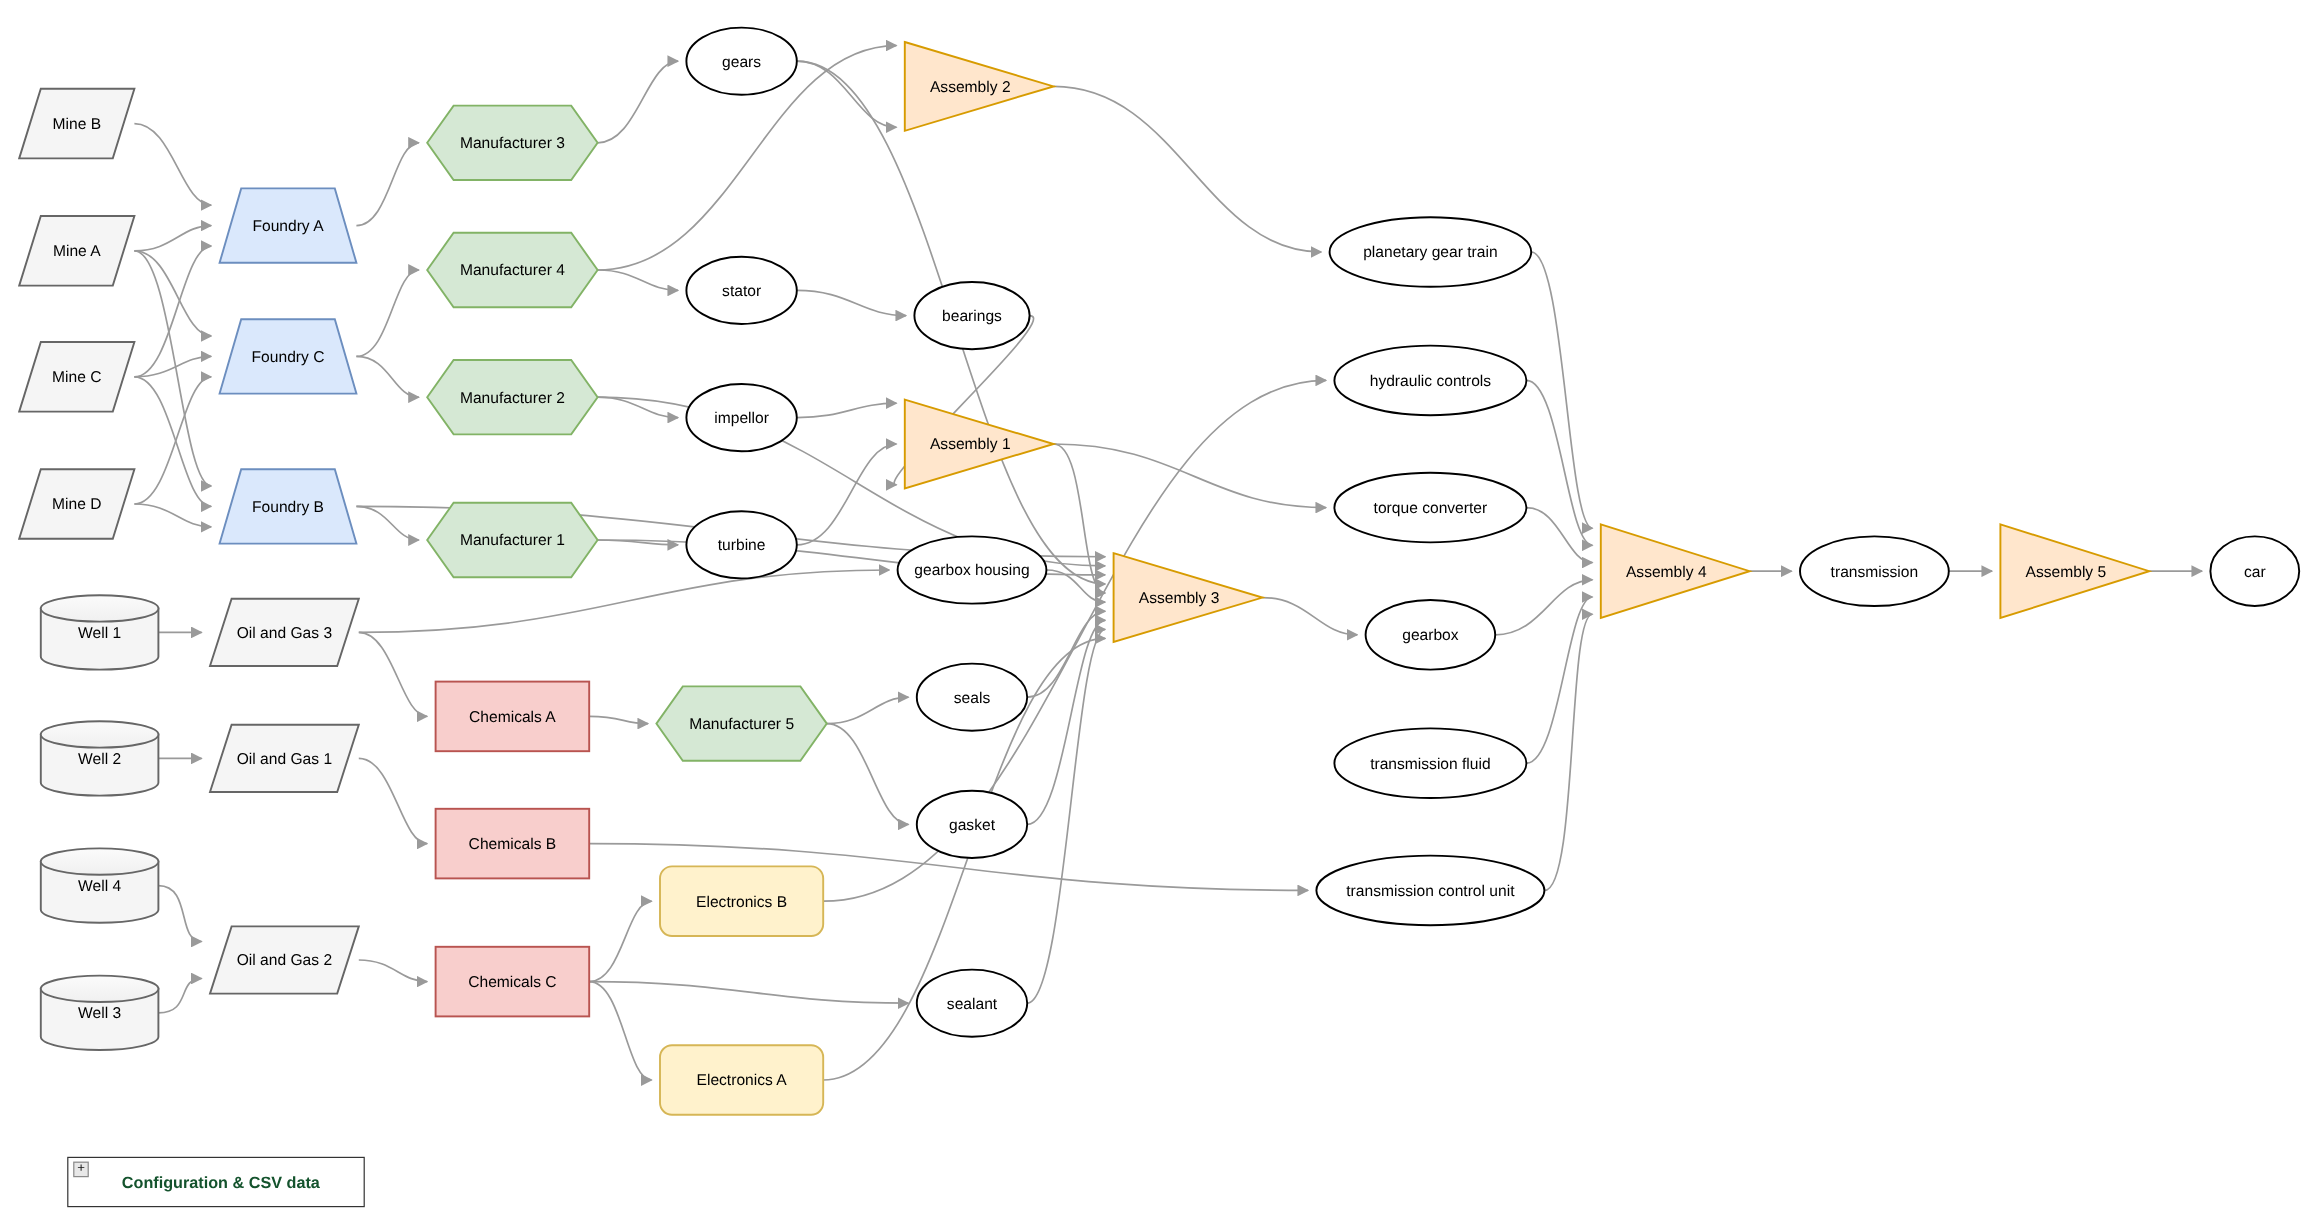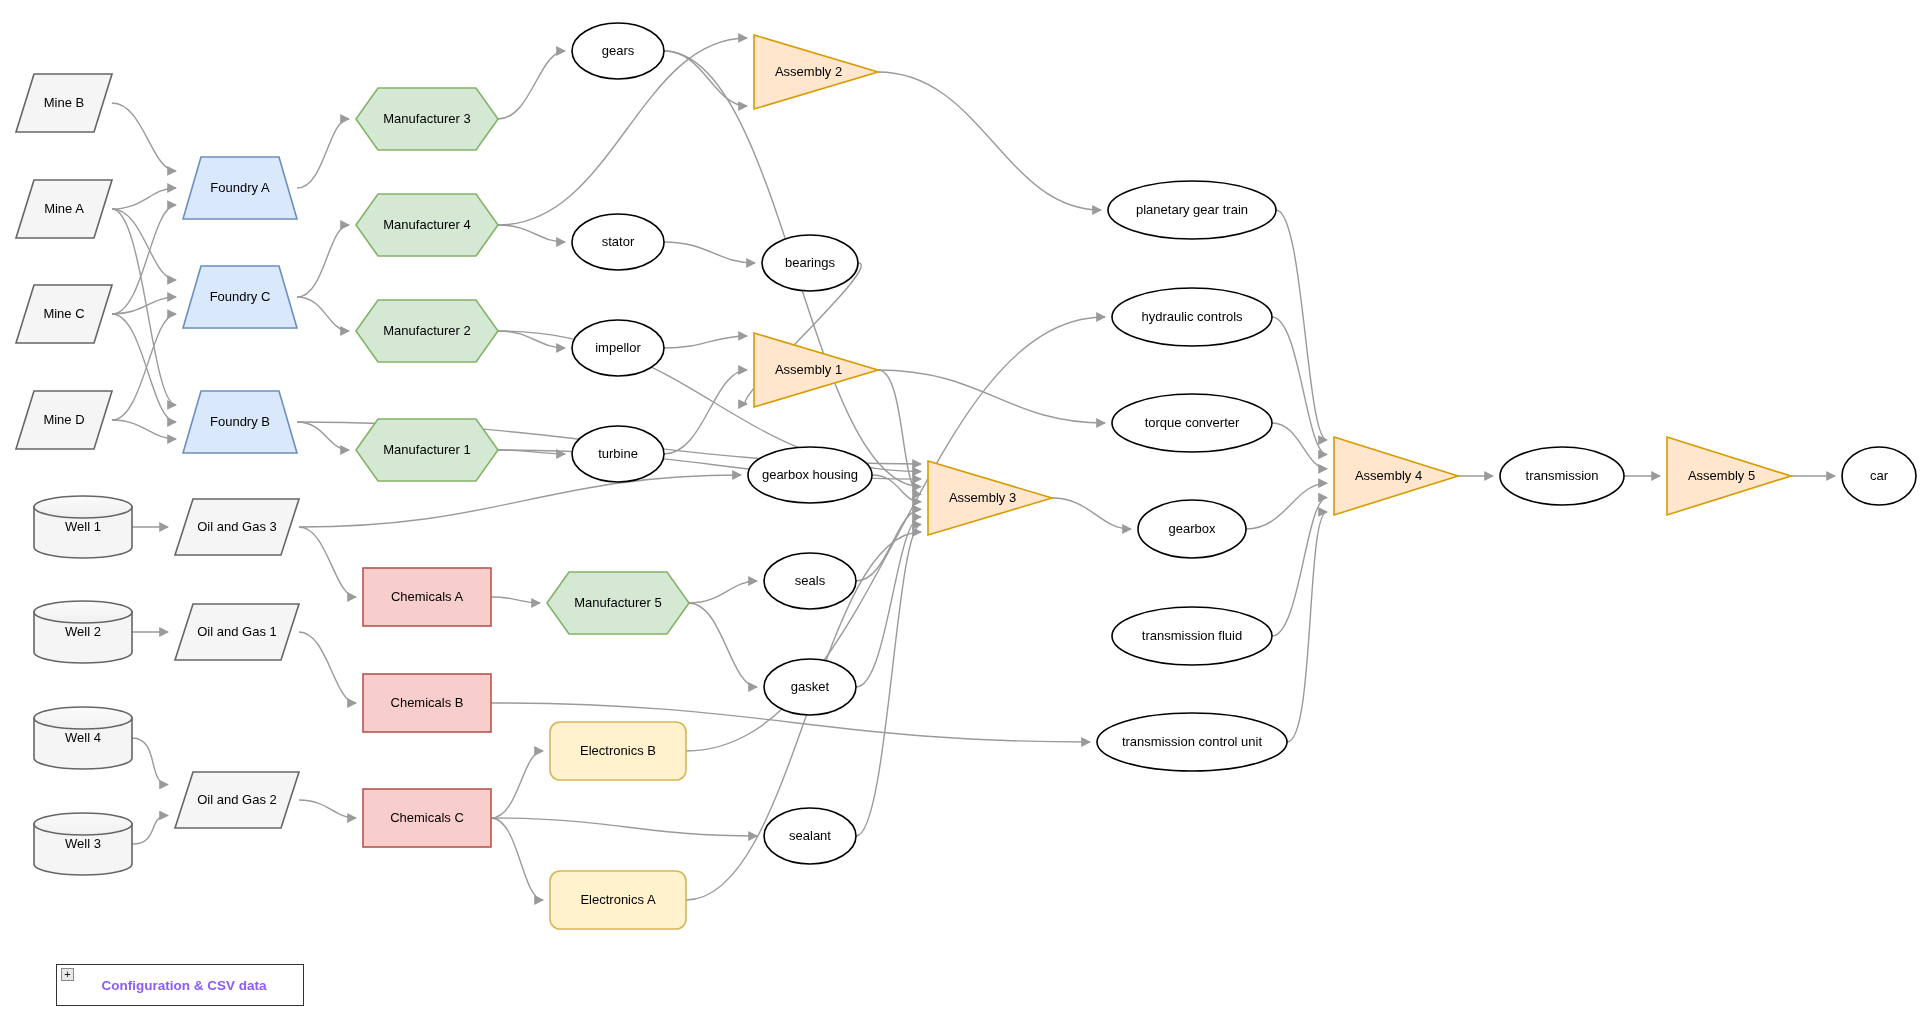--- a/index.html
+++ b/index.html
@@ -38,21 +38,21 @@
     font-family:"Liberation Sans", sans-serif;
     color:#111;
     cursor:pointer;
     box-sizing:border-box;
   }
   #config-title{
     position:absolute;left:0;top:0;width:100%;height:100%;
     display:flex;align-items:center;justify-content:center;
     font-size:13.5px;font-weight:bold;
     font-family:"Liberation Sans", sans-serif;
-    color:#8b5cf6;
+    color:#14532d;
     padding-left:8px;box-sizing:border-box;
   }
 </style>
 </head>
 <body>
 
 <div id="stage">
   <svg id="graph" viewBox="0 0 1920 1021" preserveAspectRatio="none">
     <defs>
       <marker id="arrow" viewBox="0 0 10 10" refX="9" refY="5" markerWidth="7" markerHeight="7" orient="auto-start-reverse">

